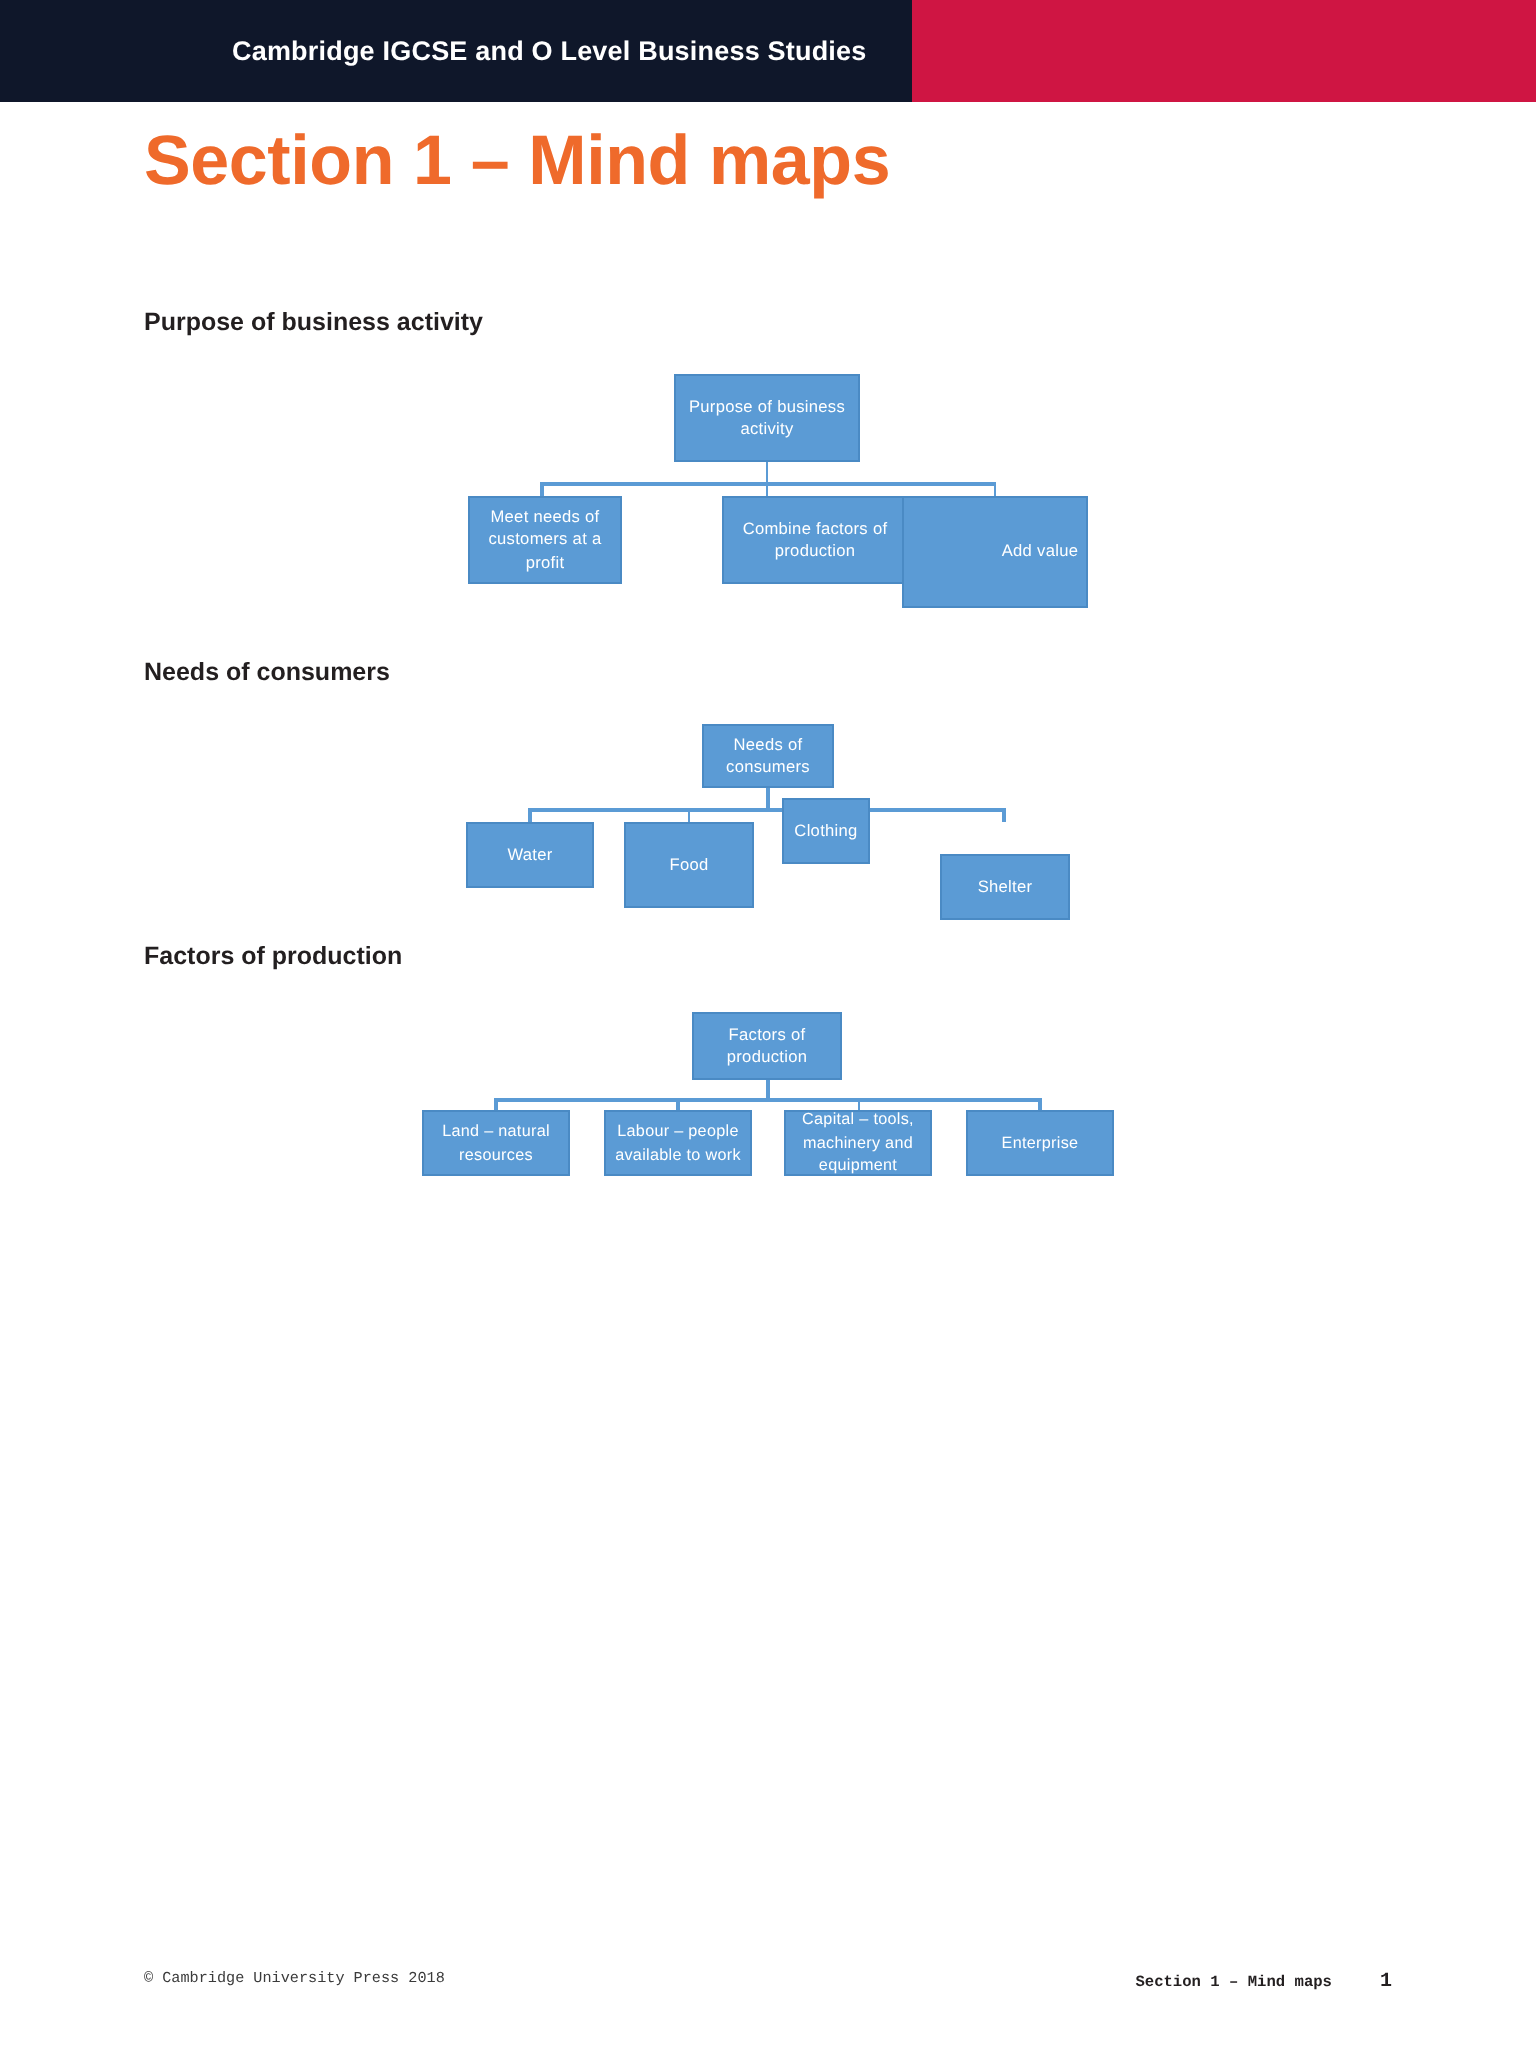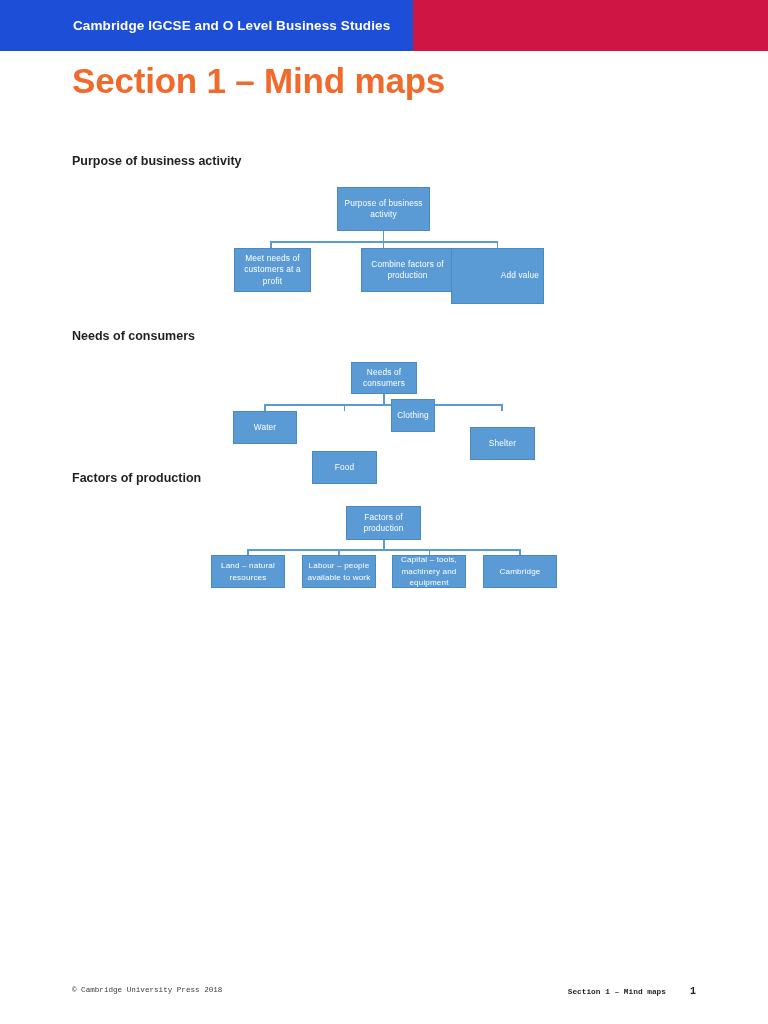--- a/index.html
+++ b/index.html
@@ -20,23 +20,24 @@
   .header-bar {
     position: absolute;
     left: 0; top: 0;
     width: 768px;
     height: 51px;
     display: flex;
   }
   .header-dark {
     width: 413px;
     height: 51px;
-    background: #1d4ed8;
+    background: #0f172a;
     display: flex;
     align-items: center;
+    padding-left: 43px;
   }
   .header-title {
     color: #ffffff;
     font-size: 13.5px;
     font-weight: bold;
     letter-spacing: 0.1px;
     margin-left: 73px;
   }
   .header-red {
     flex: 1;
@@ -193,40 +194,40 @@
   <div class="map">
     <div class="node" style="left:351px; top:311px; width:66px; height:32px;">Needs of consumers</div>
     <div class="conn-v" style="left:383px; top:343px; height:10px;"></div>
     <div class="conn-h" style="left:264px; top:353px; width:238px;"></div>
     <div class="conn-v" style="left:264px; top:353px; height:7px;"></div>
     <div class="conn-v" style="left:343.5px; top:353px; height:7px;"></div>
     <div class="conn-v" style="left:422.5px; top:353px; height:7px;"></div>
     <div class="conn-v" style="left:501px; top:353px; height:7px;"></div>
 
     <div class="node" style="left:233px; top:360px; width:64px; height:33px;text-align:right;">Water</div>
-    <div class="node" style="left:312px; top:360px; width:65px; height:33px;margin-top:40px;">Food</div>
+    <div class="node" style="left:312px; top:360px; width:65px; height:43px;">Food</div>
     <div class="node" style="left:391px; top:348px; width:44px; height:33px;">Clothing</div>
     <div class="node" style="left:470px; top:360px; width:65px; height:33px;margin-top:16px;">Shelter</div>
   </div>
 
   <div class="block-heading h-factors">Factors of production</div>
 
   <div class="map">
     <div class="node" style="left:346px; top:455px; width:75px; height:34px;">Factors of production</div>
     <div class="conn-v" style="left:383px; top:489px; height:9px;"></div>
     <div class="conn-h" style="left:247px; top:498px; width:273px;"></div>
     <div class="conn-v" style="left:247px; top:498px; height:6px;"></div>
     <div class="conn-v" style="left:338px; top:498px; height:6px;"></div>
     <div class="conn-v" style="left:428.5px; top:498px; height:6px;"></div>
     <div class="conn-v" style="left:519px; top:498px; height:6px;"></div>
 
     <div class="node small-text" style="left:211px; top:504px; width:74px; height:33px;">Land – natural resources</div>
     <div class="node small-text" style="left:302px; top:504px; width:74px; height:33px;">Labour – people available to work</div>
     <div class="node small-text" style="left:392px; top:504px; width:74px; height:33px;">Capital – tools, machinery and equipment</div>
-    <div class="node small-text" style="left:483px; top:504px; width:74px; height:33px;">Cambridge</div>
+    <div class="node small-text" style="left:483px; top:504px; width:74px; height:33px;">Enterprise</div>
   </div>
 
   <div class="footer">
     <div class="footer-left">© Cambridge University Press 2018</div>
     <div class="footer-right">
       <span class="footer-sec">Section 1 – Mind maps</span>
       <span class="footer-page">1</span>
     </div>
   </div>
 

